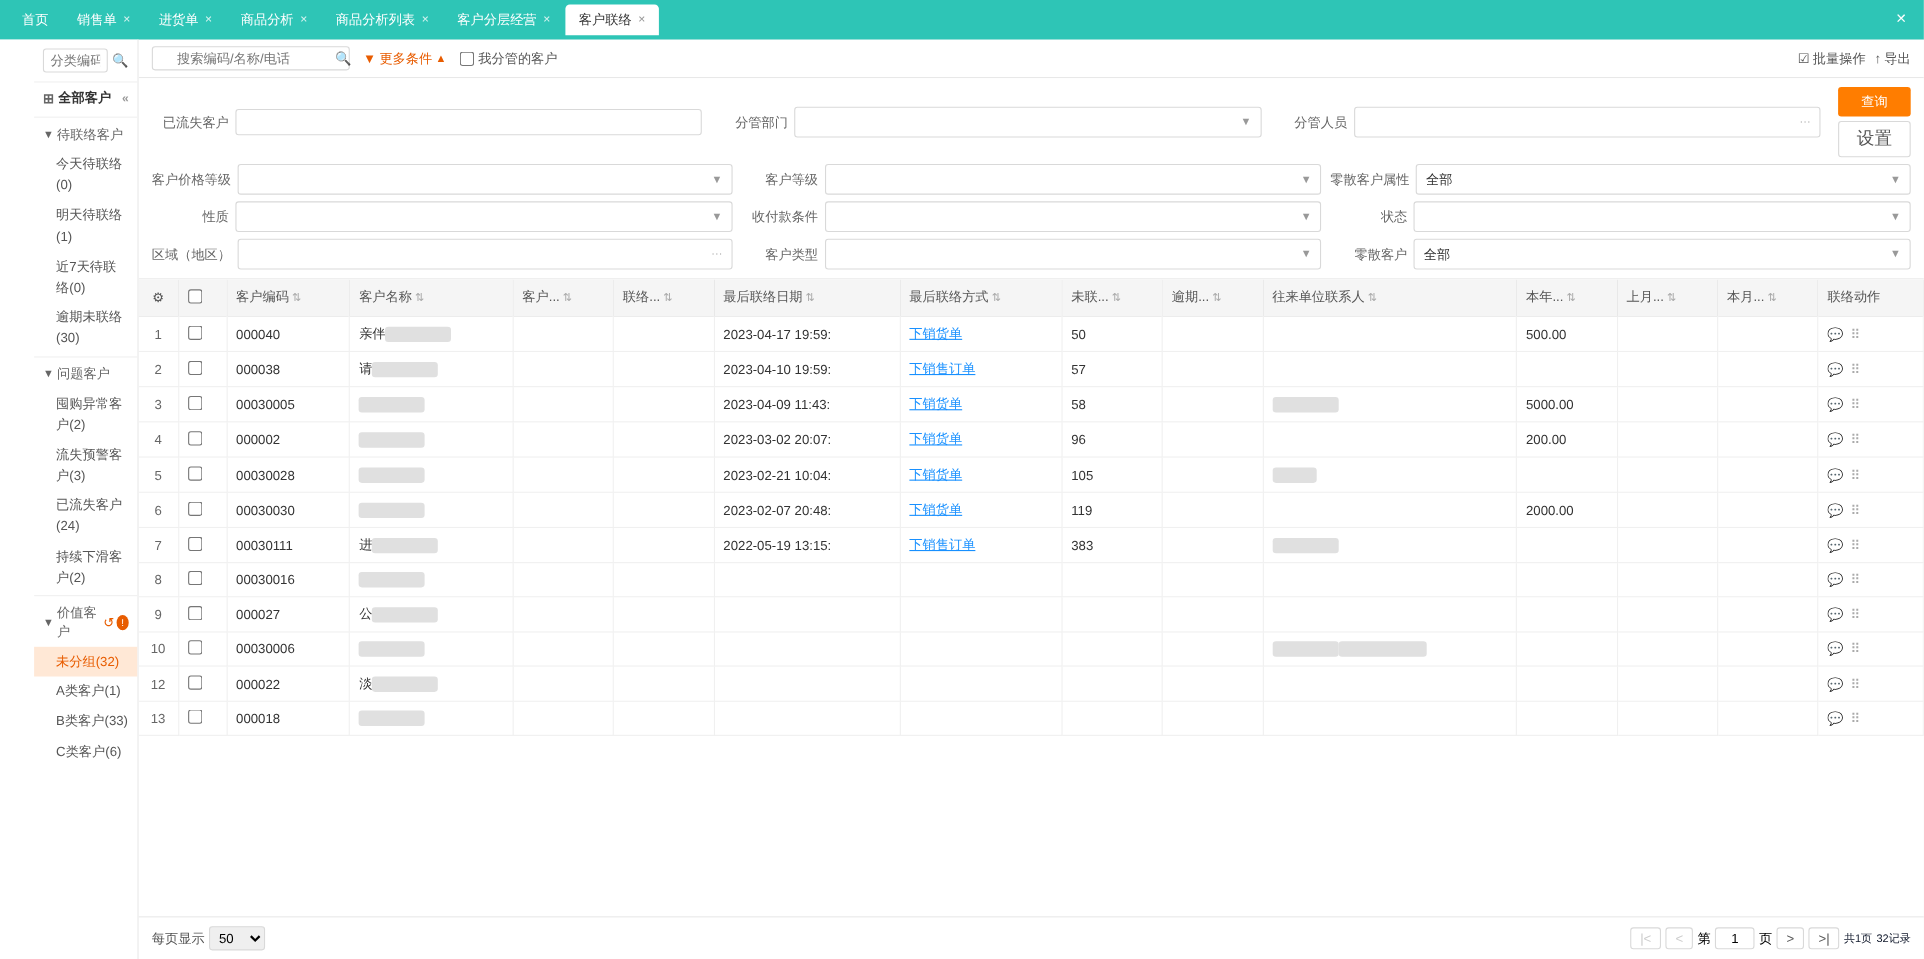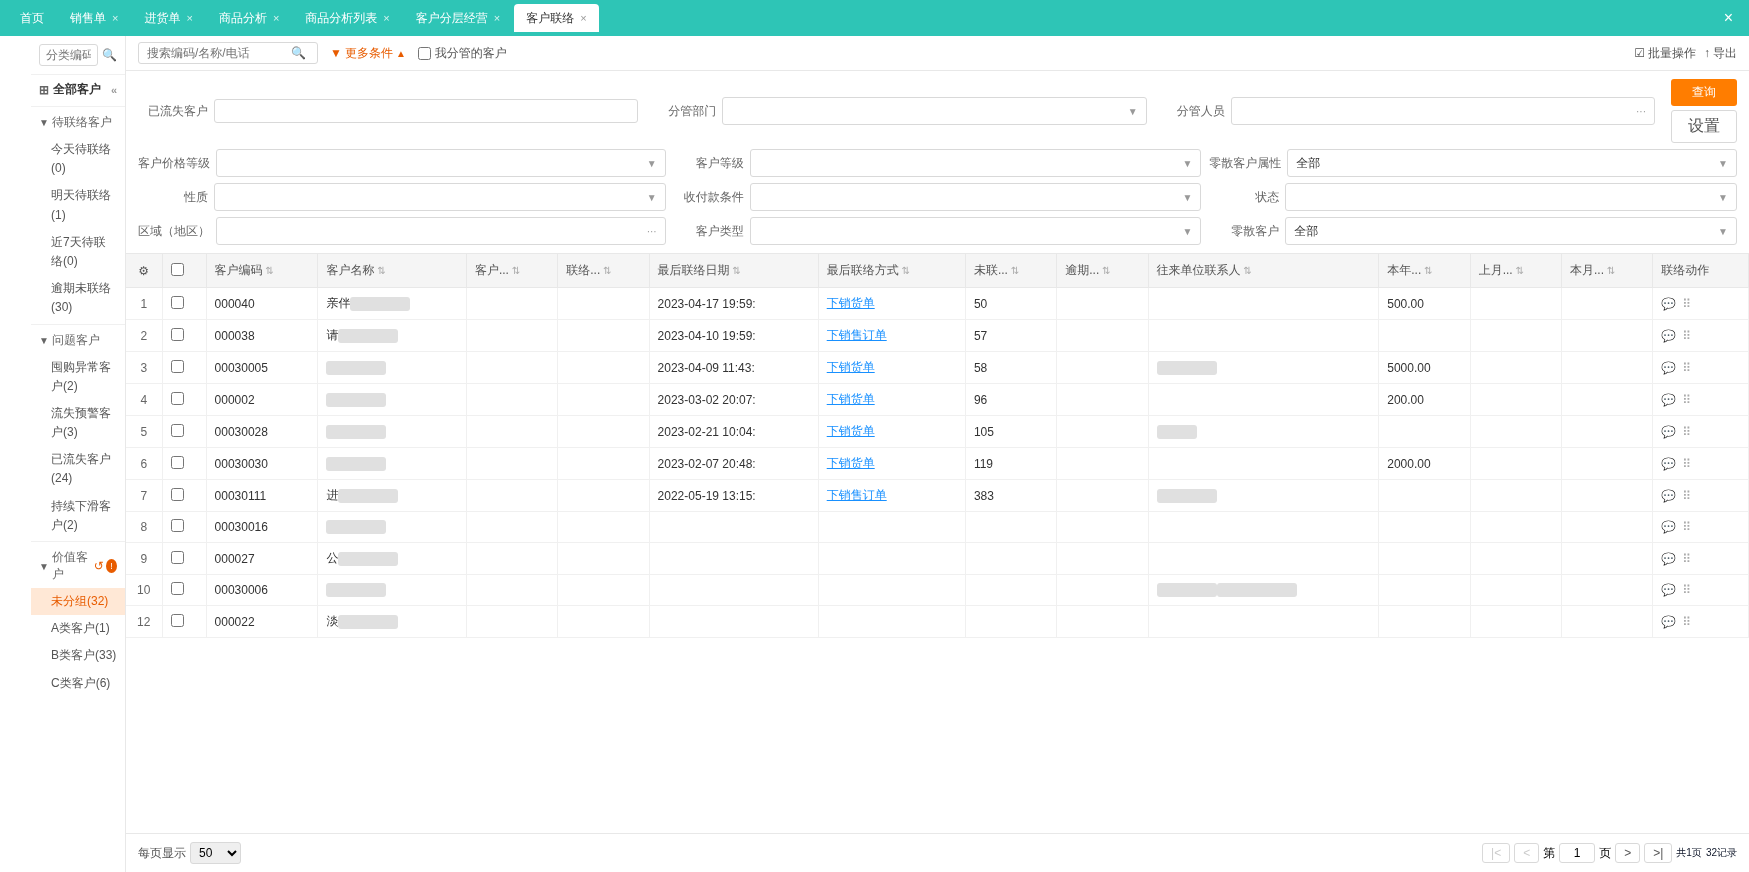--- a/index.html
+++ b/index.html
@@ -129,21 +129,21 @@
       border-bottom: 1px solid #e8e8e8;
       display: flex;
       align-items: center;
       gap: 12px;
     }
     .filter-search {
       display: flex;
       align-items: center;
       border: 1px solid #d9d9d9;
       border-radius: 3px;
-      padding: 3px 8px;
+      padding: 3px 22px;
       gap: 4px;
       width: 180px;
     }
     .filter-search input {
       border: none;
       outline: none;
       font-size: 12px;
       width: 140px;
       color: #999;
     }
@@ -862,20 +862,42 @@
               <td></td>
               <td></td>
               <td></td>
               <td>
                 <div class="action-icons">
                   <span class="action-icon" title="联络">💬</span>
                   <span class="action-icon">⠿</span>
                 </div>
               </td>
             </tr>
+            <tr>
+              <td class="num-cell">13</td>
+              <td><input type="checkbox" style=""></td>
+              <td>000018</td>
+              <td><span class="blurred">████</span></td>
+              <td></td>
+              <td></td>
+              <td></td>
+              <td></td>
+              <td></td>
+              <td></td>
+              <td></td>
+              <td></td>
+              <td></td>
+              <td></td>
+              <td>
+                <div class="action-icons">
+                  <span class="action-icon" title="联络">💬</span>
+                  <span class="action-icon">⠿</span>
+                </div>
+              </td>
+            </tr>
           </tbody>
       </table>
     </div>
 
     <div class="pagination">
       <div class="page-size-select">
         <span>每页显示</span>
         <select>
           <option>50</option>
           <option>20</option>

